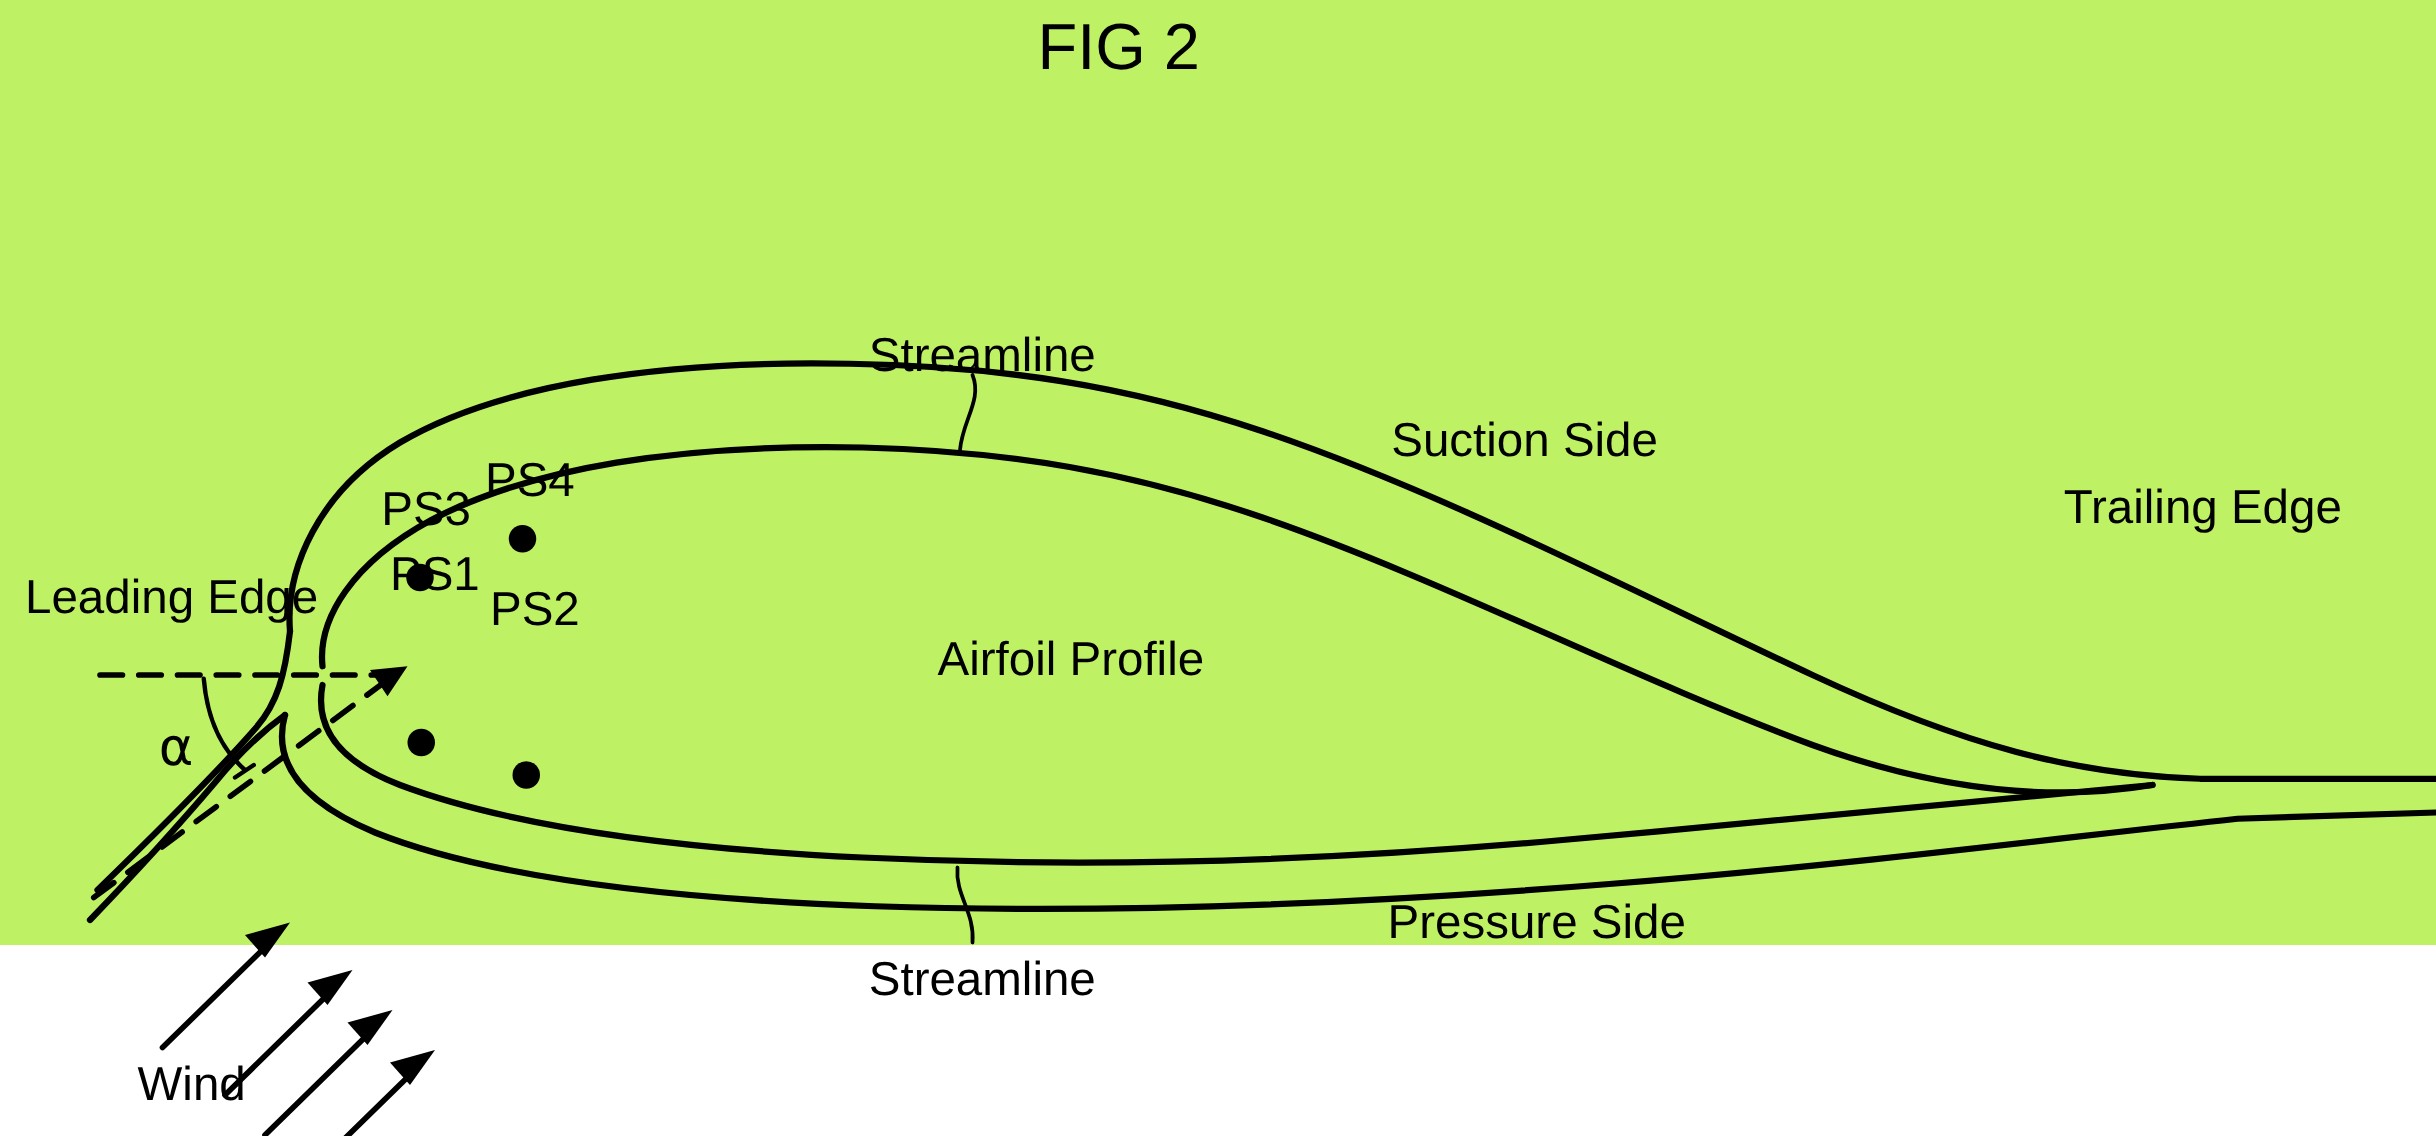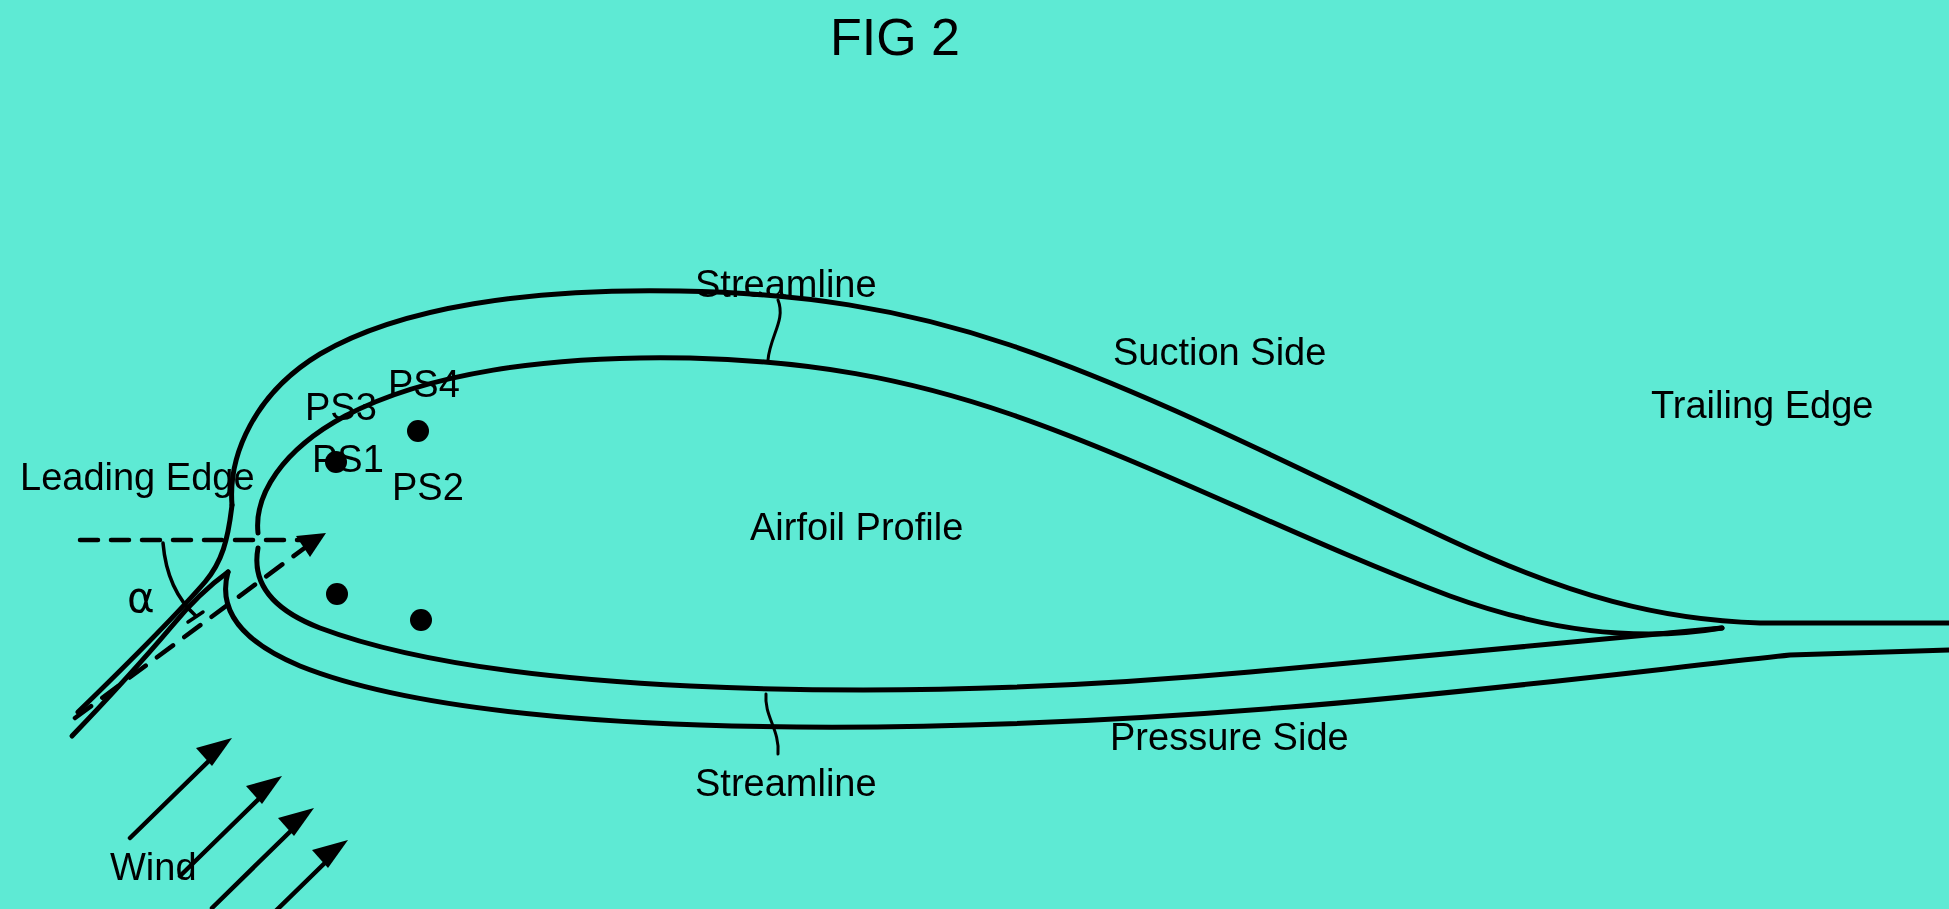--- a/index.html
+++ b/index.html
@@ -11,22 +11,22 @@
   body {
     width: 1949px;
     height: 909px;
     overflow: hidden;
     font-family: "Liberation Sans", sans-serif;
     color: #000000;
   }
   #figure-root {
     position: relative;
     width: 1949px;
-    height: 909px;
-    background: #5eead4;
+    height: 756px;
+    background: #bef264;
   }
   svg#diagram {
     position: absolute;
     top: 0;
     left: 0;
     width: 1949px;
     height: 909px;
     display: block;
   }
   .ink {

